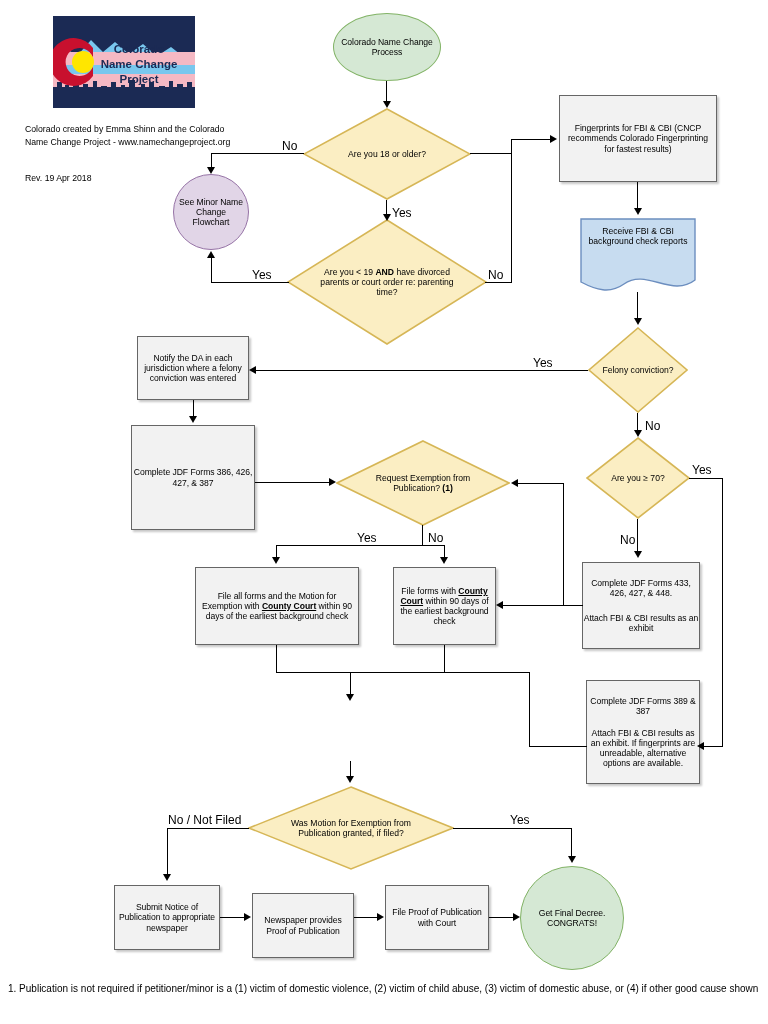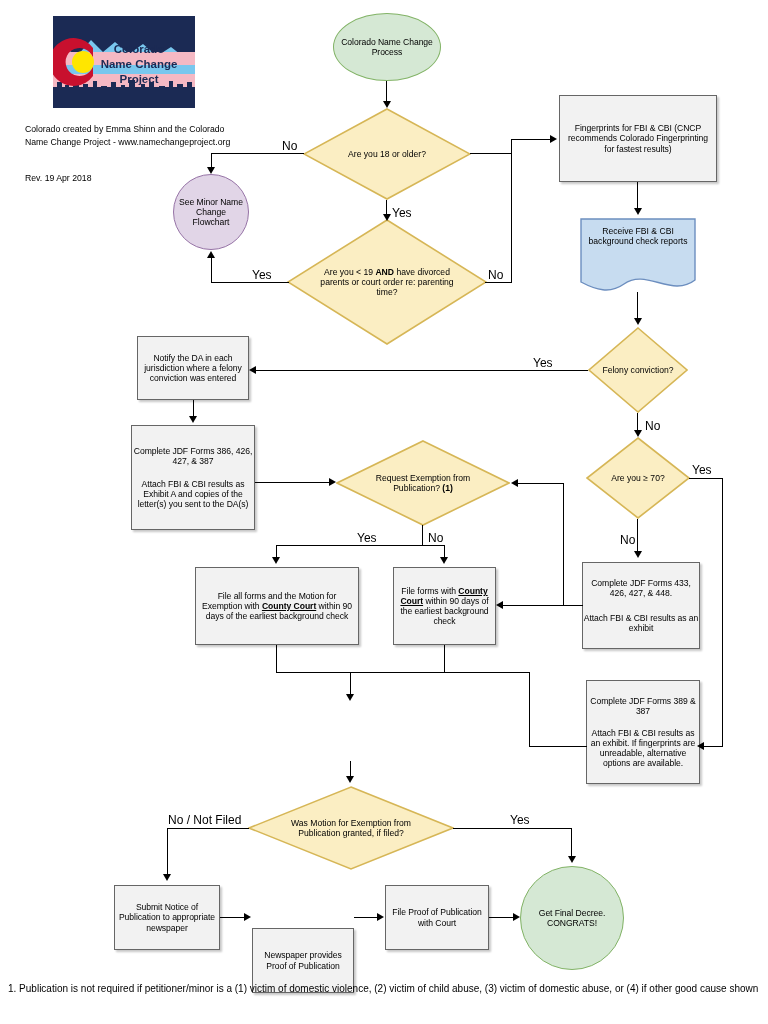--- a/index.html
+++ b/index.html
@@ -198,21 +198,20 @@
     </svg>
     <div class="dlabel" style="padding:0 8%;">Felony conviction?</div>
   </div>
 
   <div class="node proc" style="left:137px;top:336px;width:112px;height:64px;">
     <span class="txt">Notify the DA in each jurisdiction where a felony conviction was entered</span>
   </div>
 
   <div class="node proc" style="left:131px;top:425px;width:124px;height:105px;flex-direction:column;gap:9px;">
     <span class="txt">Complete JDF Forms 386, 426, 427, &amp; 387</span>
-    <span class="txt">Attach FBI &amp; CBI results as Exhibit A and copies of the letter(s) you sent to the DA(s)</span>
   </div>
 
   <div class="decision" style="left:336px;top:440px;width:174px;height:86px;">
     <svg class="dia" viewBox="0 0 174 86" preserveAspectRatio="none">
       <polygon points="87,1 173,43 87,85 1,43" fill="#fbeec3" stroke="#d6b656" stroke-width="1.6"></polygon>
     </svg>
     <div class="dlabel" style="padding:0 13%;">
       <span><span>Request Exemption from Publication? </span><span class="b">(1)</span></span>
     </div>
   </div>
@@ -251,21 +250,21 @@
     <svg class="dia" viewBox="0 0 206 84" preserveAspectRatio="none">
       <polygon points="103,1 205,42 103,83 1,42" fill="#fbeec3" stroke="#d6b656" stroke-width="1.6"></polygon>
     </svg>
     <div class="dlabel" style="padding:0 14%;">Was Motion for Exemption from Publication granted, if filed?</div>
   </div>
 
   <div class="node proc" style="left:114px;top:885px;width:106px;height:65px;align-items:center;">
     <span class="txt">Submit Notice of Publication to appropriate newspaper</span>
   </div>
 
-  <div class="node proc" style="left:252px;top:928px;width:102px;height:65px;">
+  <div class="node proc" style="left:252px;top:893px;width:102px;height:65px;">
     <span class="txt">Newspaper provides Proof of Publication</span>
   </div>
 
   <div class="node proc" style="left:385px;top:885px;width:104px;height:65px;">
     <span class="txt">File Proof of Publication with Court</span>
   </div>
 
   <div class="node green-circle" style="left:520px;top:866px;width:104px;height:104px;">
     <span class="txt">Get Final Decree. CONGRATS!</span>
   </div>

